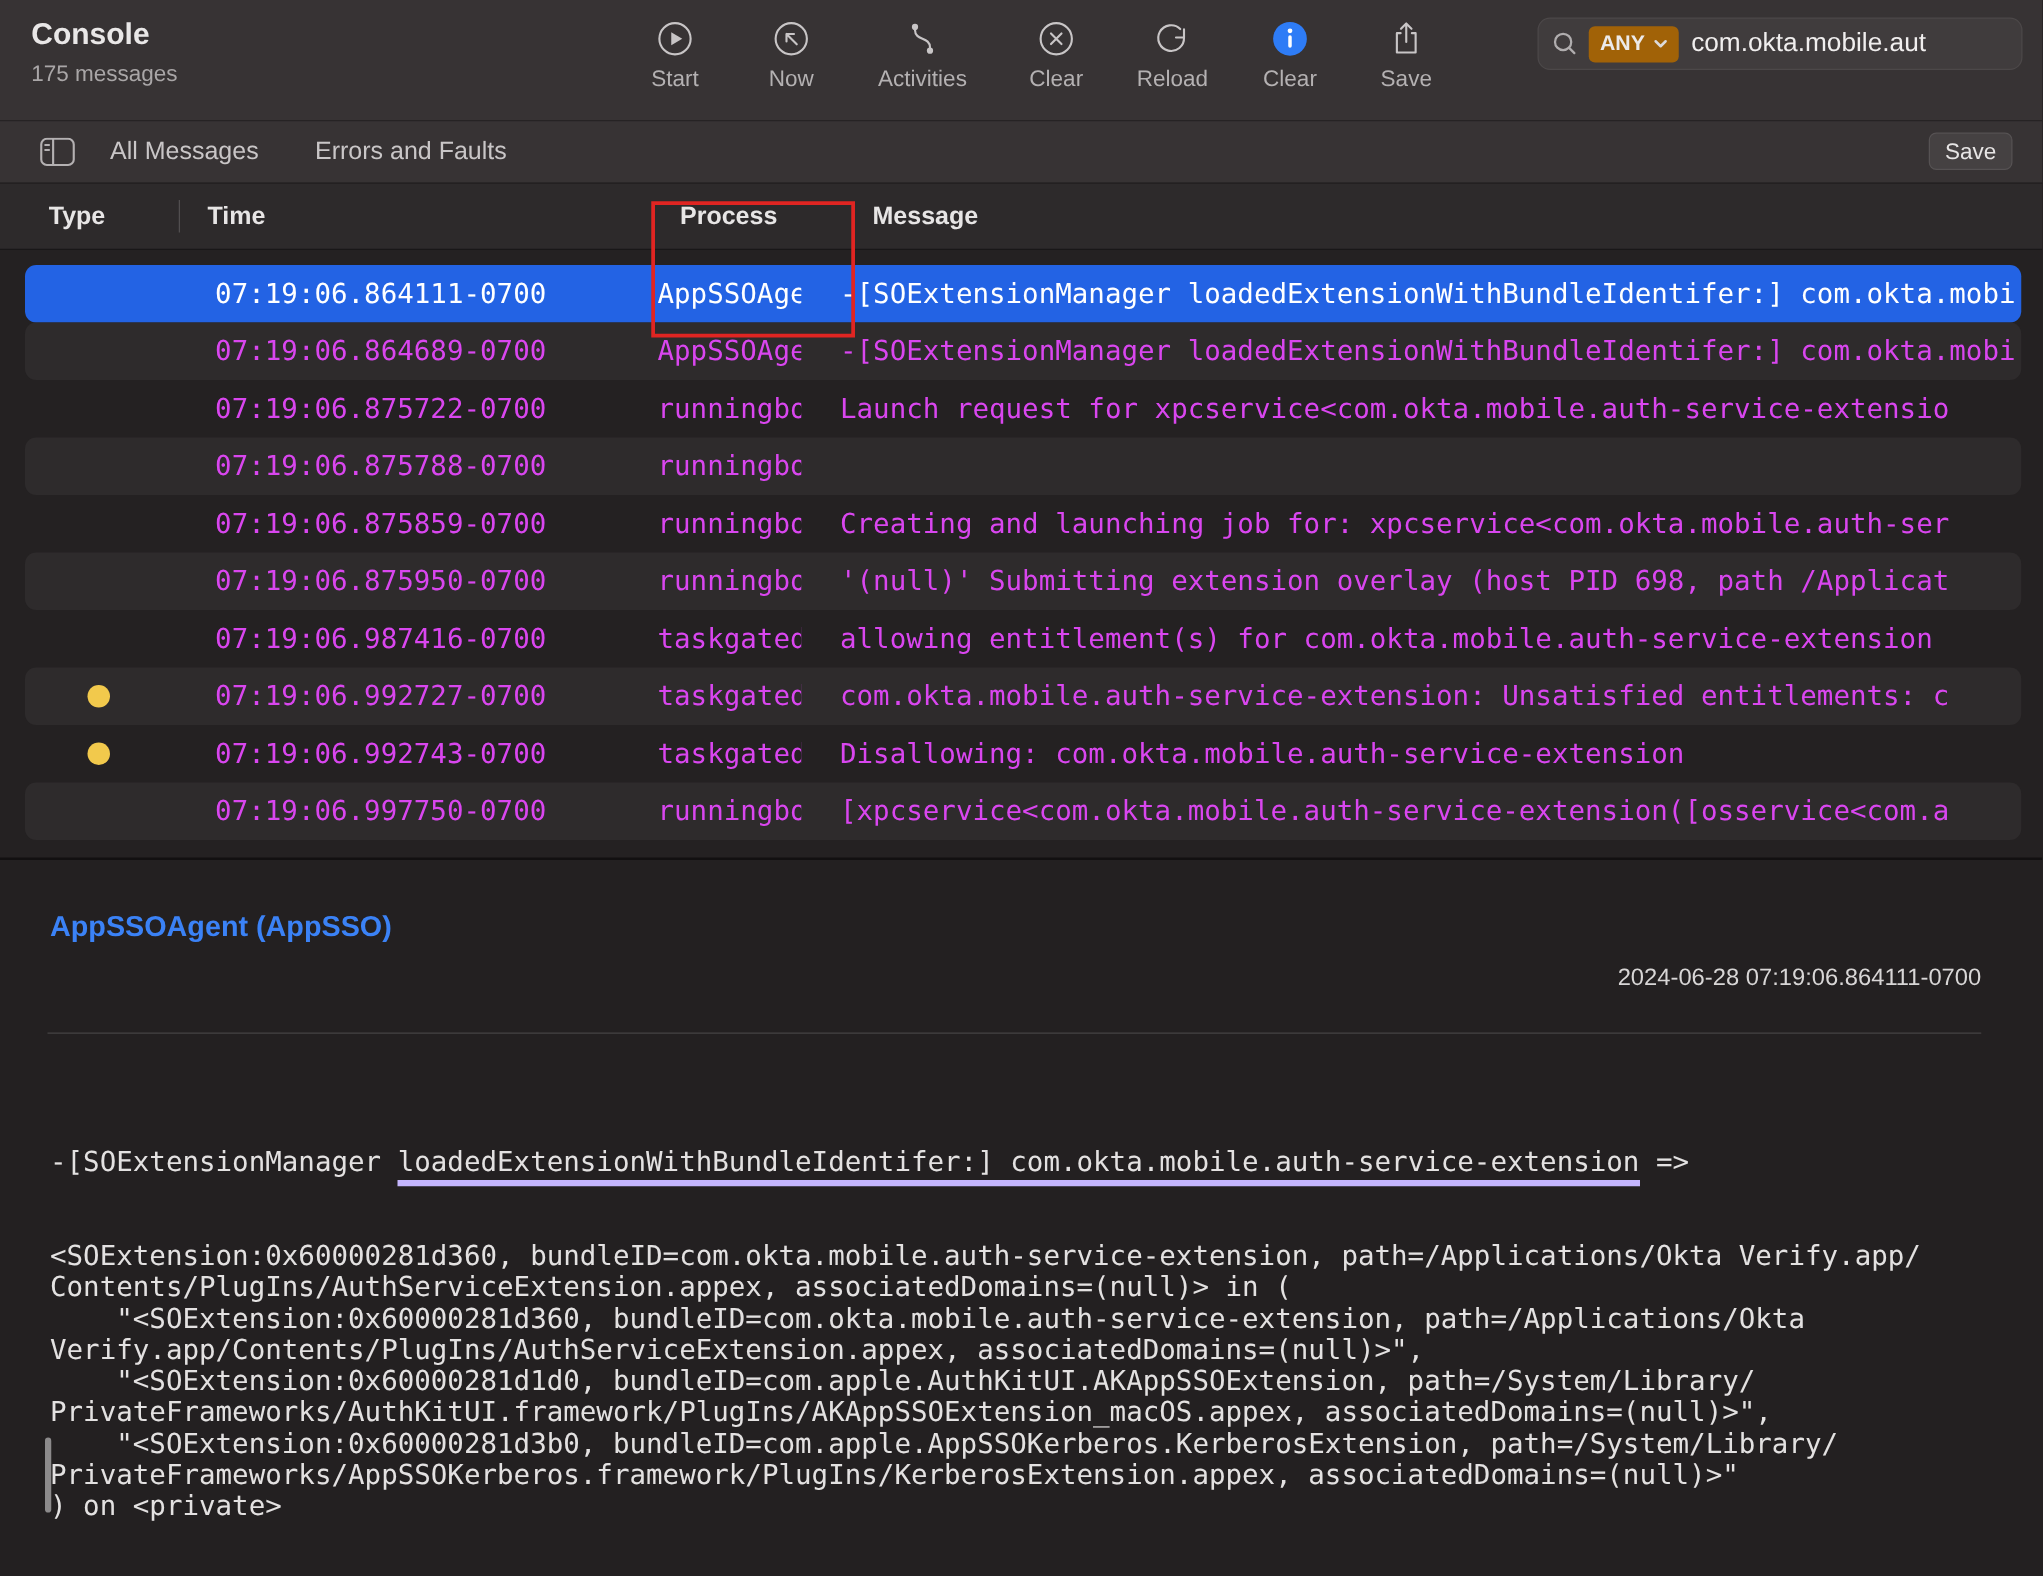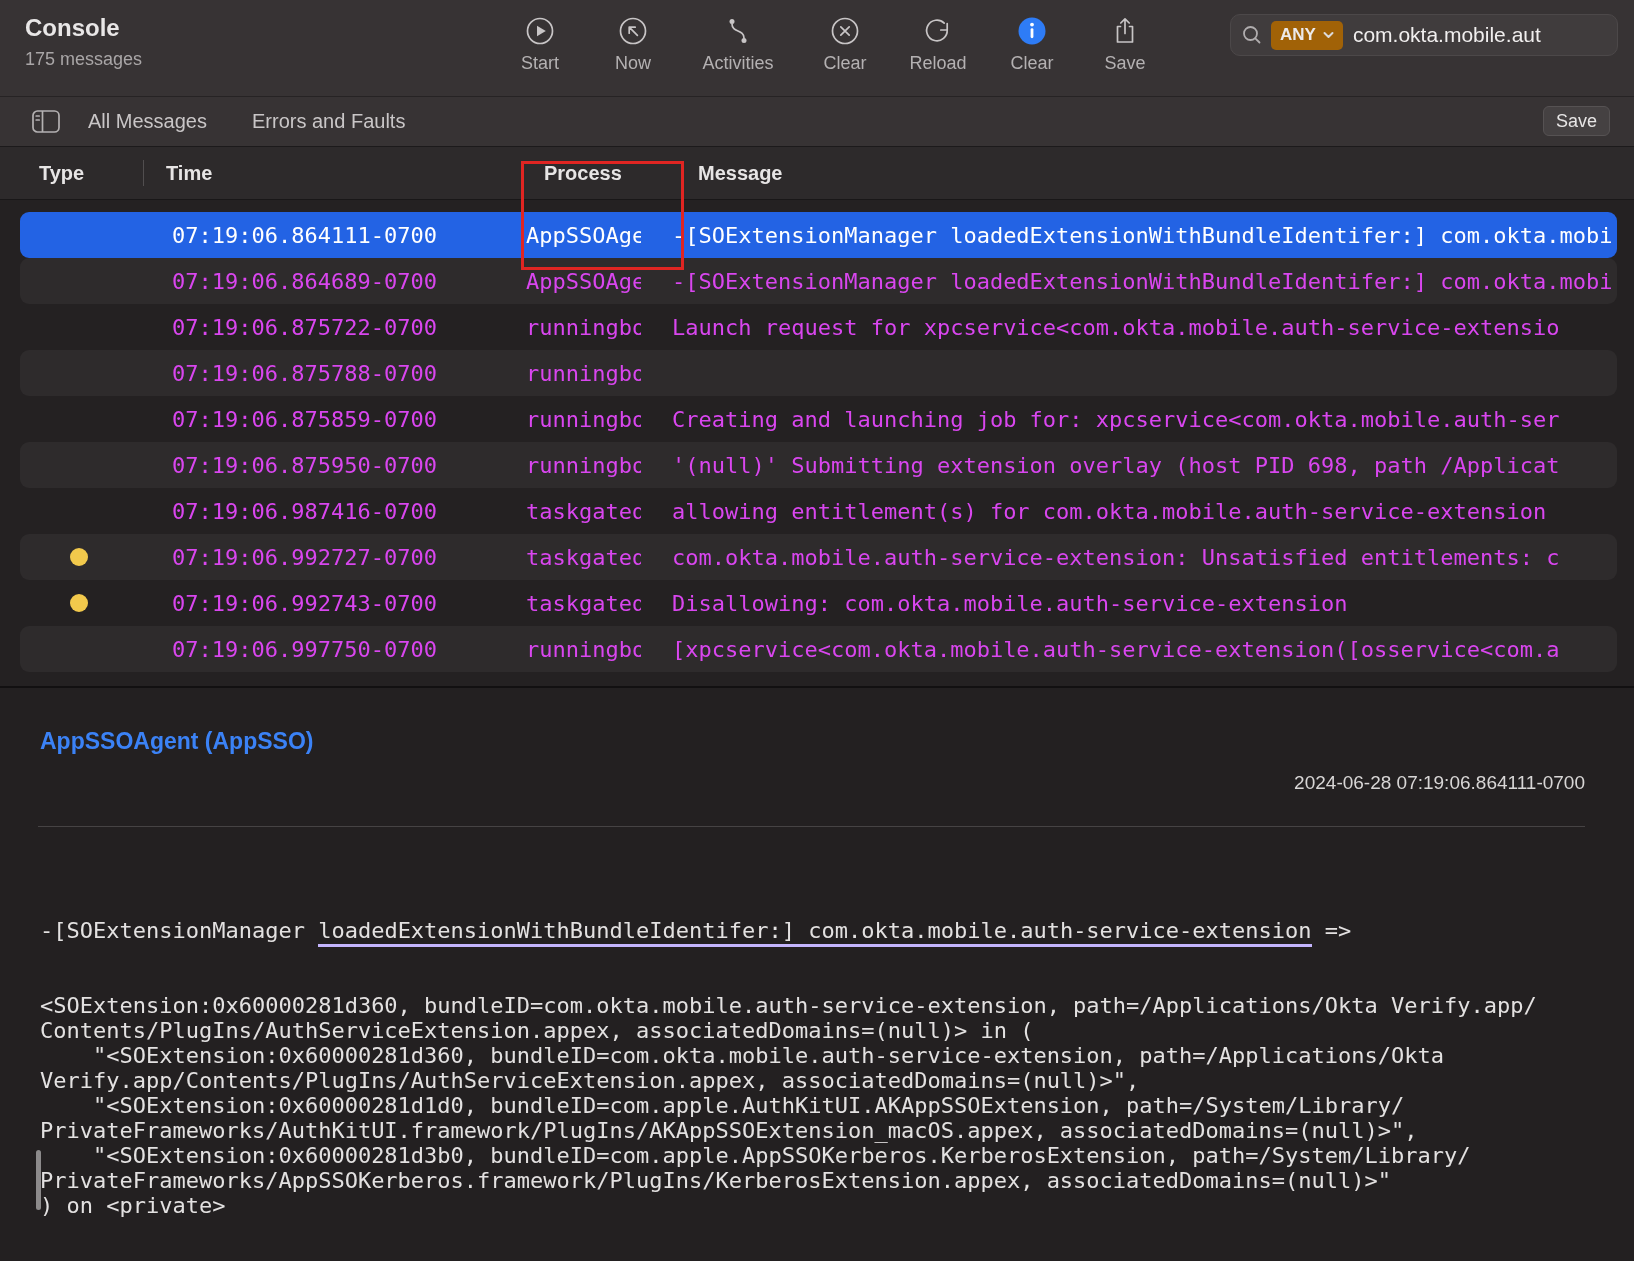--- a/index.html
+++ b/index.html
@@ -77,21 +77,21 @@
   .d-title { position:absolute; left:40px; top:40px; font-size:23px; font-weight:700; color:#3b82f6; }
   .d-meta { position:absolute; left:40px; top:84px; font-size:19px; color:#dedcdc; display:flex; gap:26px; }
   .d-link { color:#3c82f6; }
   .d-timestamp { position:absolute; right:49px; top:84px; font-size:19px; color:#d8d6d6; }
   .d-hr { position:absolute; left:38px; right:49px; top:138px; height:1px; background:#464344; }
   .d-body {
     position:absolute; left:40px; top:180px; right:6px;
     font-family:"DejaVu Sans Mono", monospace; font-size:22px; line-height:25px;
     color:#e3e1e1; white-space:pre; overflow:hidden;
   }
-  .red-underline { border-bottom:3px solid #c4b5fd; padding-bottom:1px; }
+  .red-underline { border-bottom:5px solid #c4b5fd; padding-bottom:1px; }
   .d-scroll { position:absolute; left:36px; top:462px; width:5px; height:60px; background:#8c8a8b; border-radius:3px; }
 </style>
 </head>
 <body>
 
 <header class="toolbar">
   <div class="app-title">Console</div>
   <div class="app-subtitle">175 messages</div>
 
   <div class="tb-btn" style="left:488px">

